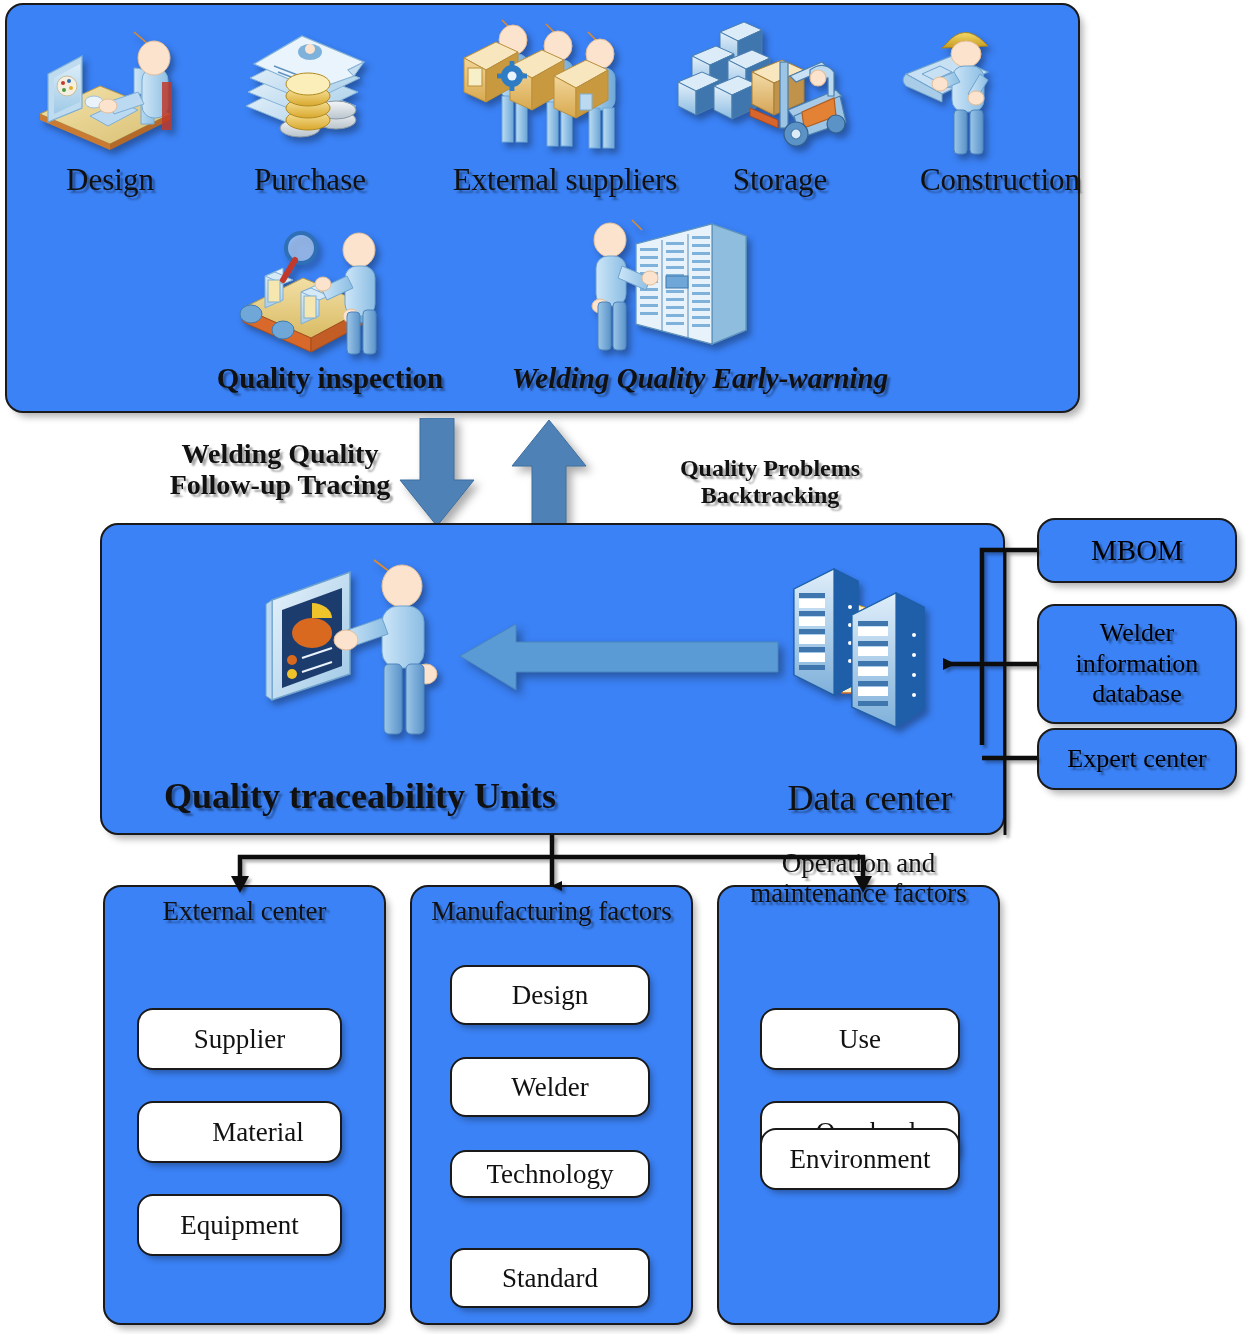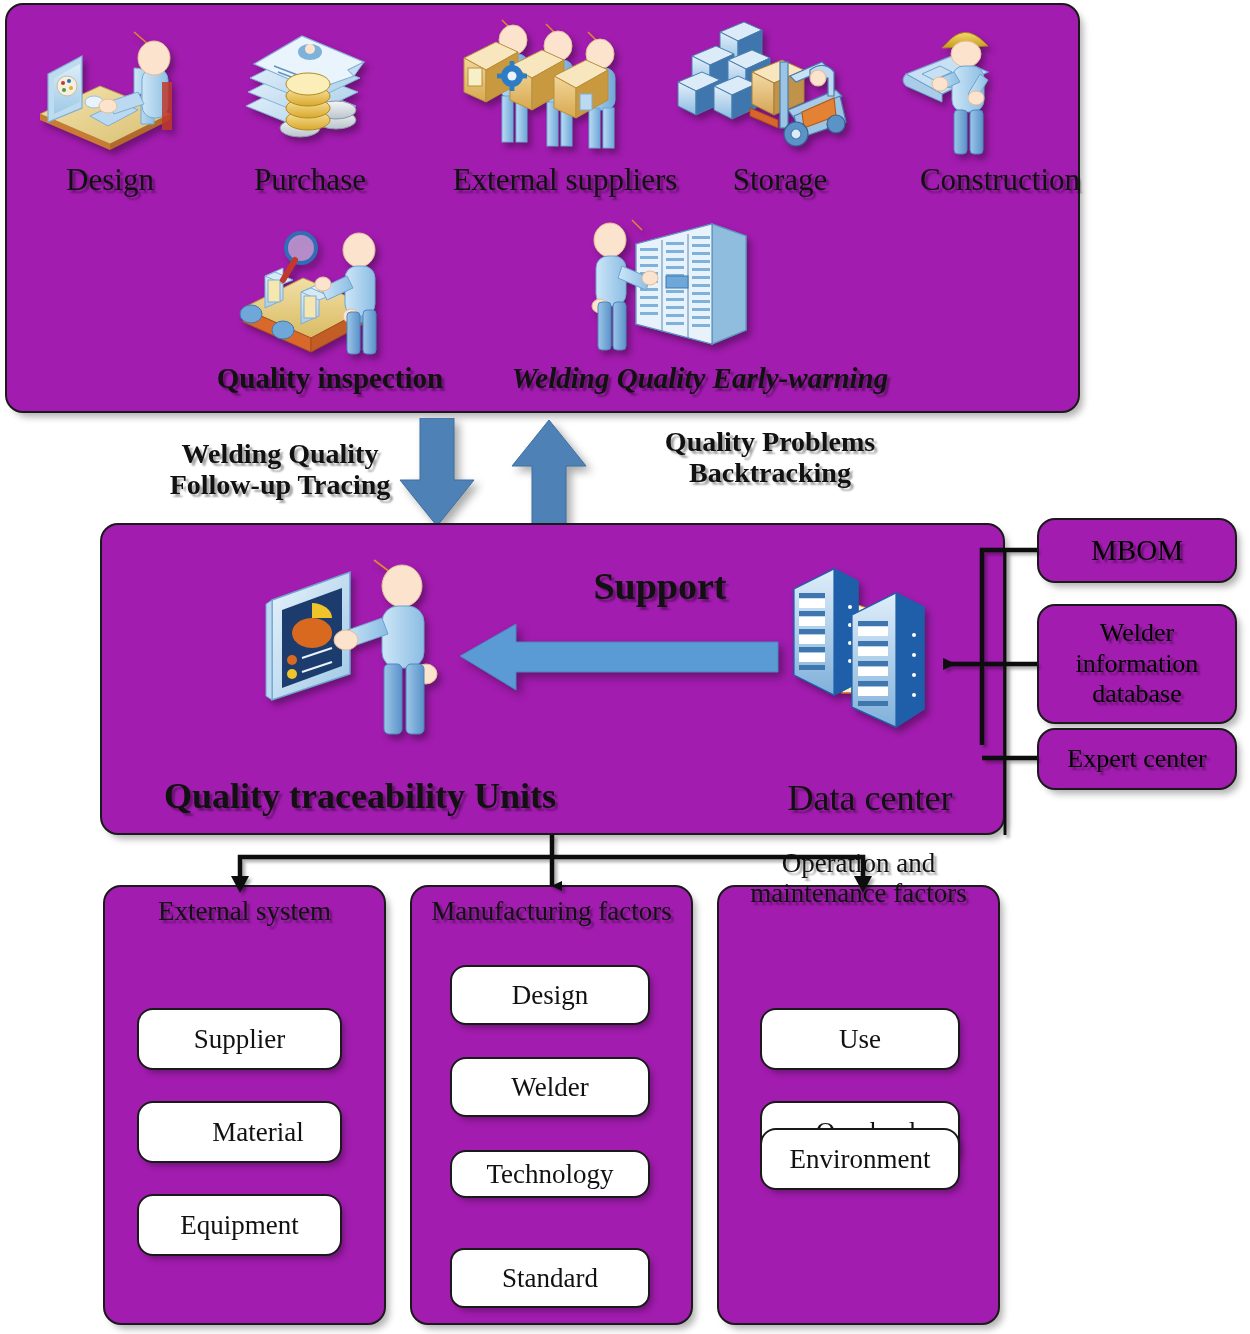--- a/index.html
+++ b/index.html
@@ -9,21 +9,21 @@
     font-family: "Liberation Serif", "DejaVu Serif", serif;
     overflow: hidden;
   }
   #canvas { position: relative; width: 1250px; height: 1334px; }
 
   
   .rbox {
     position: absolute;
     border: 2.5px solid #1a1a1a;
     border-radius: 18px;
-    background: #a21caf;
+    background: #3b82f6;
     box-shadow: 5px 6px 7px -2px rgba(0,0,0,0.30);
   }
   .rbox.thin { border-width: 2px; }
 
   
   .lbl {
     position: absolute;
     text-align: center;
     color: #111;
     white-space: nowrap;
@@ -447,21 +447,21 @@
   <div class="lbl serif bold shadowtxt" style="left:120px; top:438px; width:320px; font-size:28px;">
     <span>Welding Quality</span><br>
     <span>Follow-up Tracing</span>
   </div>
 
   <div class="barrow" style="left:510px; top:418px;">
     <svg width="78" height="110" viewBox="0 0 78 110">
       <polygon points="39,2 76,48 56,48 56,110 22,110 22,48 2,48" fill="#4E81B6" stroke="#3F6E9E" stroke-width="1"></polygon>
     </svg>
   </div>
-  <div class="lbl serif bold shadowtxt" style="left:600px; top:426px; width:340px; font-size:28px;">
+  <div class="lbl serif bold shadowtxt" style="left:600px; top:455px; width:340px; font-size:24px;">
     <span>Quality Problems</span><br>
     <span>Backtracking</span>
   </div>
 
   <div class="rbox" style="left:100px; top:523px; width:905px; height:312px;"></div>
 
   <div class="ico" style="left:262px; top:556px;">
     <svg width="195" height="186" viewBox="0 0 195 186">
       <defs>
         <linearGradient id="gmonf" x1="0" y1="0" x2="1" y2="1">
@@ -494,21 +494,20 @@
       <path d="M120 62 l-40 14 6 16 40 -14 z" fill="url(#gbody2)" stroke="#6FA3CD"></path>
       <ellipse cx="84" cy="84" rx="12" ry="10" fill="#FBE3CE" stroke="#E3BE9A"></ellipse>
       <ellipse cx="164" cy="118" rx="11" ry="10" fill="#FBE3CE" stroke="#E3BE9A"></ellipse>
       <rect x="122" y="108" width="18" height="70" rx="5" fill="url(#gpant2)" stroke="#4E85BC"></rect>
       <rect x="144" y="108" width="18" height="70" rx="5" fill="url(#gpant2)" stroke="#4E85BC"></rect>
     </svg>
   </div>
 
   <div class="lbl serif bold shadowtxt" style="left:125px; top:776px; width:470px; font-size:36px;">Quality traceability Units</div>
 
-  <div class="lbl serif bold shadowtxt" style="left:540px; top:565px; width:240px; font-size:38px;">Support</div>
 
   <div class="barrow" style="left:460px; top:614px;">
     <svg width="320" height="80" viewBox="0 0 320 80">
       <polygon points="0,42 56,10 56,28 318,28 318,58 56,58 56,76" fill="#5B9BD5" stroke="#4A85BC" stroke-width="1"></polygon>
     </svg>
   </div>
 
   <div class="ico" style="left:790px; top:565px;">
     <svg width="150" height="178" viewBox="0 0 150 178">
       <defs>
@@ -590,21 +589,21 @@
       <span>information</span><br>
       <span>database</span>
     </span>
   </div>
 
   <div class="rbox thin" style="left:1037px; top:728px; width:200px; height:62px; display:flex; align-items:center; justify-content:center;">
     <span class="serif shadowtxt" style="font-size:26px;">Expert center</span>
   </div>
 
   <div class="rbox" style="left:103px; top:885px; width:283px; height:440px;"></div>
-  <div class="lbl serif shadowtxt coltitle" style="left:103px; top:896px; width:283px;">External system</div>
+  <div class="lbl serif shadowtxt coltitle" style="left:103px; top:896px; width:283px;">External center</div>
   <div class="pill" style="left:137px; top:1008px; width:205px; height:62px;">Supplier</div>
   <div class="pill" style="left:137px; top:1101px; width:205px; height:62px;padding-left:37px;">Material</div>
   <div class="pill" style="left:137px; top:1194px; width:205px; height:62px;">Equipment</div>
 
   <div class="rbox" style="left:410px; top:885px; width:283px; height:440px;"></div>
   <div class="lbl serif shadowtxt coltitle" style="left:410px; top:896px; width:283px;">Manufacturing factors</div>
   <div class="pill" style="left:450px; top:965px; width:200px; height:60px;">Design</div>
   <div class="pill" style="left:450px; top:1057px; width:200px; height:60px;">Welder</div>
   <div class="pill" style="left:450px; top:1150px; width:200px; height:48px;text-align:center;">Technology</div>
   <div class="pill" style="left:450px; top:1248px; width:200px; height:60px;border-radius:14px;">Standard</div>

